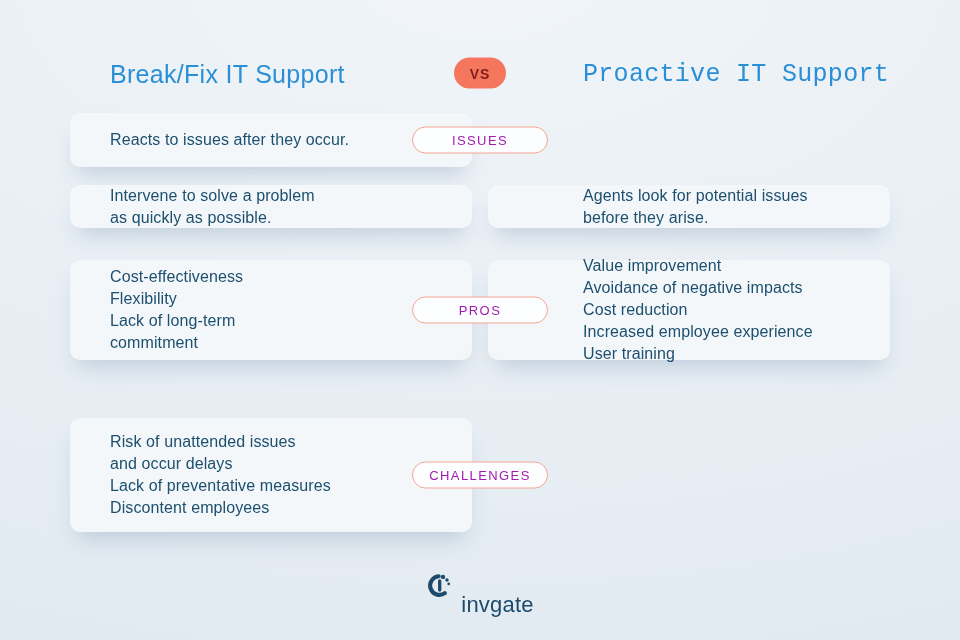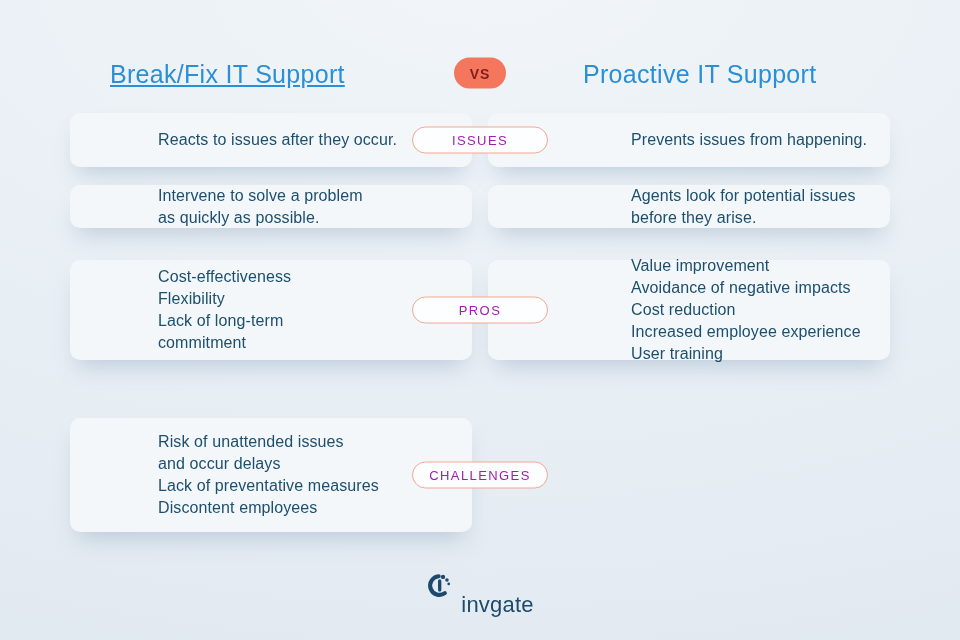--- a/index.html
+++ b/index.html
@@ -18,22 +18,22 @@
   .header {
     position: absolute; left: 70px; top: 56px;
     width: 820px; height: 36px;
   }
   .title {
     position: absolute; top: 0; height: 36px;
     display: flex; align-items: center;
     color: #2a8fd6; font-size: 25px; font-weight: 500;
     letter-spacing: 0.3px; white-space: nowrap;
   }
-  .title-left  { left: 40px; text-decoration: underline; }
-  .title-right { left: 513px; }
+  .title-left  { left: 40px; }
+  .title-right { left: 513px; font-family: Liberation Mono, monospace; }
   .vs-badge {
     position: absolute; left: 410px; top: 17px;
     transform: translate(-50%, -50%);
     width: 52px; height: 31px; border-radius: 17px;
     background: #f4765c; color: #7f1d1d;
     font-size: 14px; font-weight: bold; letter-spacing: 0.8px;
     display: flex; align-items: center; justify-content: center;
   }
   
   .row { position: absolute; left: 70px; width: 820px; }
@@ -45,21 +45,21 @@
     position: absolute; top: 0; height: 100%; width: 402px;
     background: #f3f7fa; border-radius: 10px;
     box-shadow: 0 14px 22px -8px rgba(122, 148, 178, 0.38);
     display: flex; align-items: center;
     box-sizing: border-box;
   }
   .card-left  { left: 0;     padding-left: 40px; padding-right: 70px; }
   .card-right { left: 418px; padding-left: 95px; padding-right: 20px; }
   .card-text {
     color: #1d4f6e; font-size: 16px; line-height: 22px;
-    white-space: pre-line; letter-spacing: 0.1px; margin-left: 48px;
+    white-space: pre-line; letter-spacing: 0.1px;
   }
   .pill {
     position: absolute; left: 410px; top: 50%;
     transform: translate(-50%, -50%);
     width: 136px; height: 27px; border-radius: 15px;
     background: rgba(253, 254, 255, 0.92);
     border: 1.5px solid #f5a691;
     color: #a21caf; font-size: 13px; letter-spacing: 1.4px;
     display: flex; align-items: center; justify-content: center;
     box-sizing: border-box; white-space: nowrap;
@@ -82,23 +82,20 @@
 
   <div class="header">
     <div class="title title-left">Break/Fix IT Support</div>
     <div class="vs-badge">VS</div>
     <div class="title title-right">Proactive IT Support</div>
   </div>
 
   <div class="row row-1">
     <div class="card card-left">
       <div class="card-text">Reacts to issues after they occur.</div>
-    </div>
-    <div class="card card-right">
-      <div class="card-text">Prevents issues from happening.</div>
     </div>
     <div class="pill">ISSUES</div>
   </div>
 
   <div class="row row-2">
     <div class="card card-left">
       <div class="card-text">Intervene to solve a problem
 as quickly as possible.</div>
     </div>
     <div class="card card-right">

